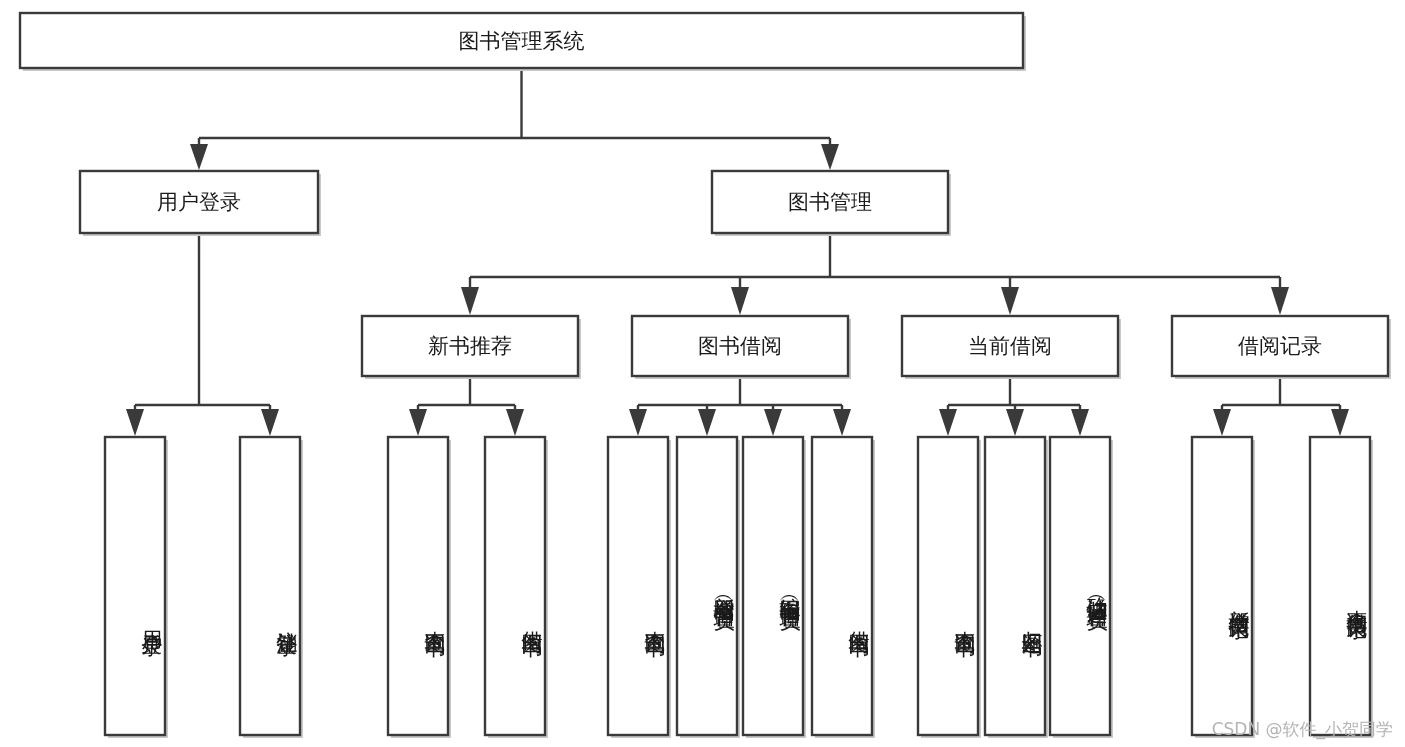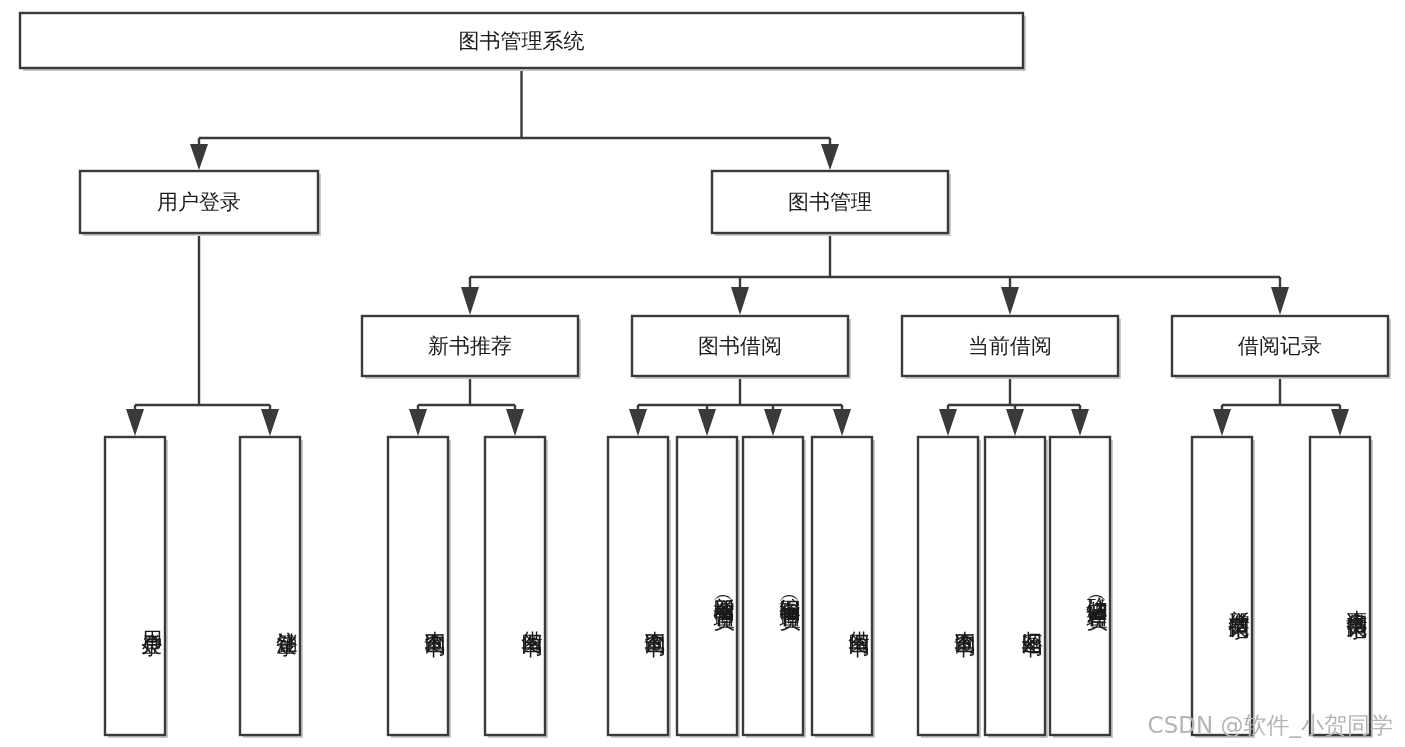--- a/index.html
+++ b/index.html
@@ -64,21 +64,21 @@
     color: #1a1a1a;
     letter-spacing: 2px;
     white-space: nowrap;
     pointer-events: none;
   }
   .watermark {
     position: absolute;
     right: 12px;
     bottom: 6px;
     font-family: "DejaVu Sans", "Liberation Sans", sans-serif;
-    font-size: 23px;
+    font-size: 17px;
     color: #b4b4b4;
     white-space: nowrap;
     user-select: none;
   }
 </style>
 </head>
 <body>
 
 <div id="diagram-root">
 

